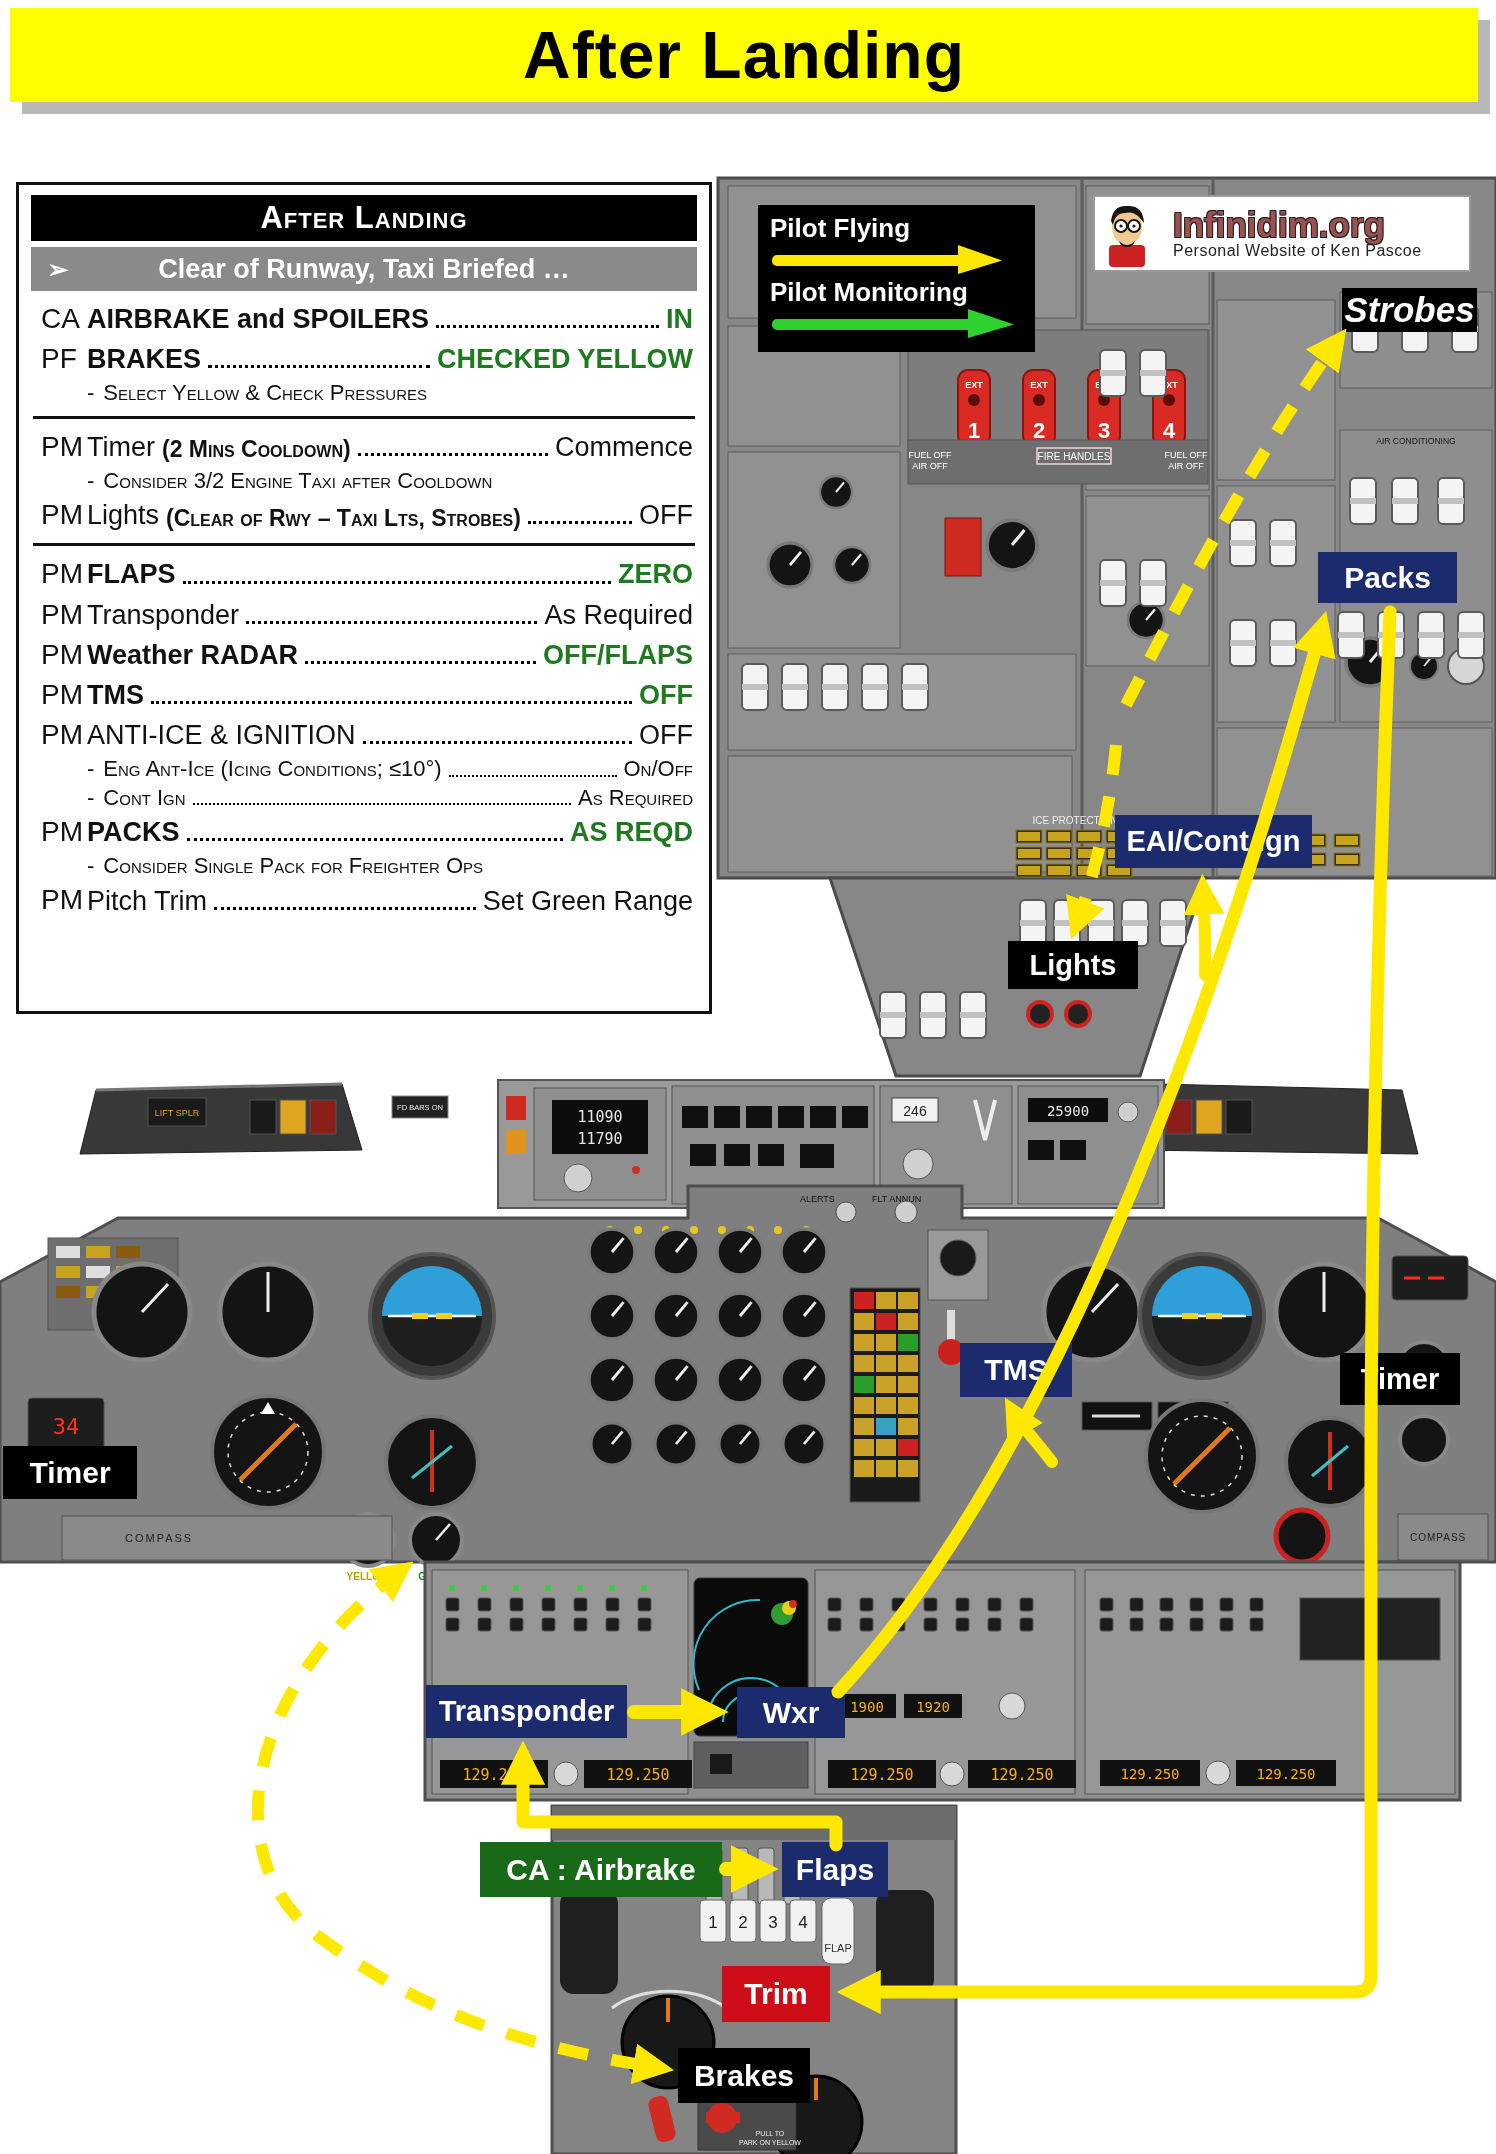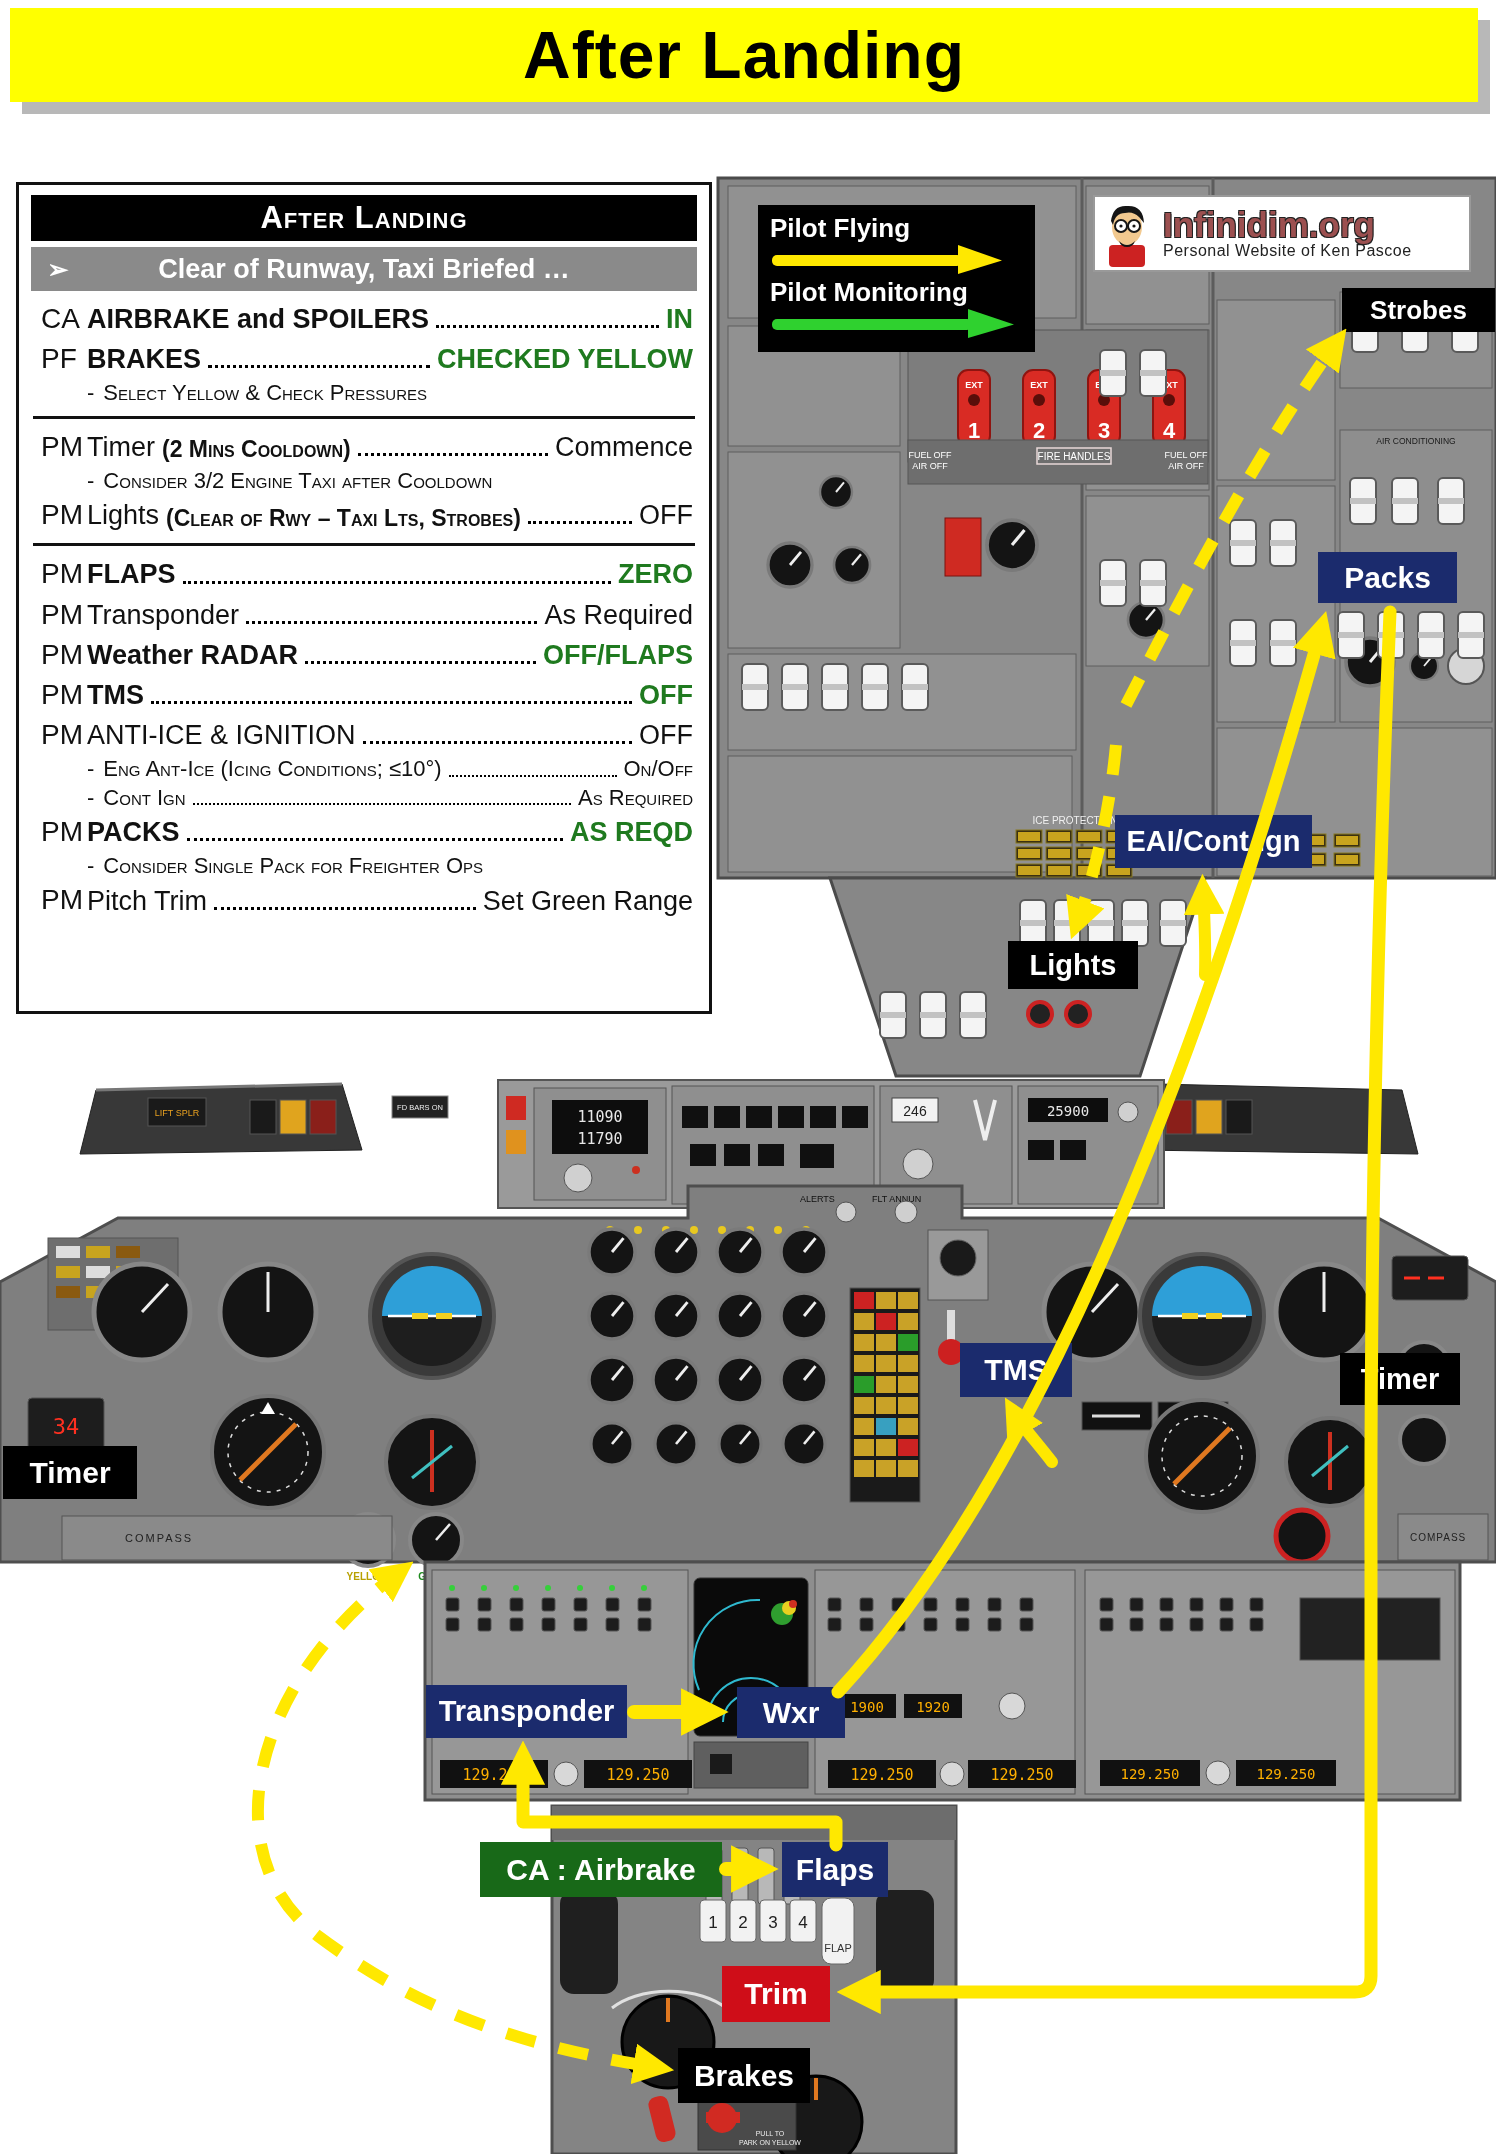--- a/index.html
+++ b/index.html
@@ -46,21 +46,21 @@
 
   
   #legend{position:absolute;left:758px;top:205px;width:277px;height:147px;background:#000;
     z-index:20;padding:8px 12px;box-sizing:border-box;}
   #legend .lrow{height:64px;}
   #legend .ltxt{color:#fff;font-weight:bold;font-size:26px;line-height:30px;}
 
   
   #logo{position:absolute;left:1093px;top:195px;width:378px;height:77px;background:#fff;
     border:2px solid #999;z-index:20;display:flex;align-items:center;box-sizing:border-box;padding-left:6px;}
-  #logo .ltext{margin-left:10px;}
+  #logo .ltext{margin-left:20px;}
   #logo .site{font-size:35px;font-weight:800;color:#9c5050;line-height:34px;
     text-shadow:-1px -1px 0 #222,1px -1px 0 #222,-1px 1px 0 #222,1px 1px 0 #222;}
   #logo .tag{font-size:16px;color:#222;letter-spacing:0.5px;}
 
   svg text{font-family:"Liberation Sans", sans-serif;}
   .seg{font-family:"DejaVu Sans Mono", monospace;}
   #panels{position:absolute;left:0;top:0;z-index:1;}
   #arrows{position:absolute;left:0;top:0;z-index:30;pointer-events:none;}
 </style>
 </head>
@@ -721,21 +721,21 @@
       <circle cx="20" cy="25" r="1.6" fill="#151515"></circle>
       <circle cx="33" cy="25" r="1.6" fill="#151515"></circle>
       <path d="M18,40 Q26,48 34,40 Q32,46 26,46 Q20,46 18,40 Z" fill="#151515"></path>
     </svg>
     <div class="ltext">
       <div class="site">Infinidim.org</div>
       <div class="tag">Personal Website of Ken Pascoe</div>
     </div>
   </div>
 
-  <div class="callout cb-black" style="left:1342px;top:288px;width:153px;height:44px;font-size:26px;">Strobes</div>
+  <div class="callout cb-black" style="left:1342px;top:288px;width:135px;height:44px;font-size:35px;font-style:italic;">Strobes</div>
   <div class="callout cb-navy" style="left:1318px;top:552px;width:139px;height:51px;font-size:30px;">Packs</div>
   <div class="callout cb-navy" style="left:1115px;top:815px;width:197px;height:53px;font-size:29px;">EAI/Cont Ign</div>
   <div class="callout cb-black" style="left:1008px;top:941px;width:130px;height:48px;font-size:29px;">Lights</div>
   <div class="callout cb-navy" style="left:960px;top:1343px;width:112px;height:54px;font-size:30px;">TMS</div>
   <div class="callout cb-black" style="left:1340px;top:1353px;width:120px;height:52px;font-size:29px;">Timer</div>
   <div class="callout cb-black" style="left:3px;top:1446px;width:134px;height:53px;font-size:30px;">Timer</div>
   <div class="callout cb-navy" style="left:426px;top:1685px;width:201px;height:53px;font-size:29px;">Transponder</div>
   <div class="callout cb-navy" style="left:737px;top:1687px;width:108px;height:51px;font-size:30px;">Wxr</div>
   <div class="callout cb-green" style="left:480px;top:1842px;width:242px;height:55px;font-size:30px;">CA : Airbrake</div>
   <div class="callout cb-navy" style="left:782px;top:1842px;width:106px;height:55px;font-size:30px;">Flaps</div>

